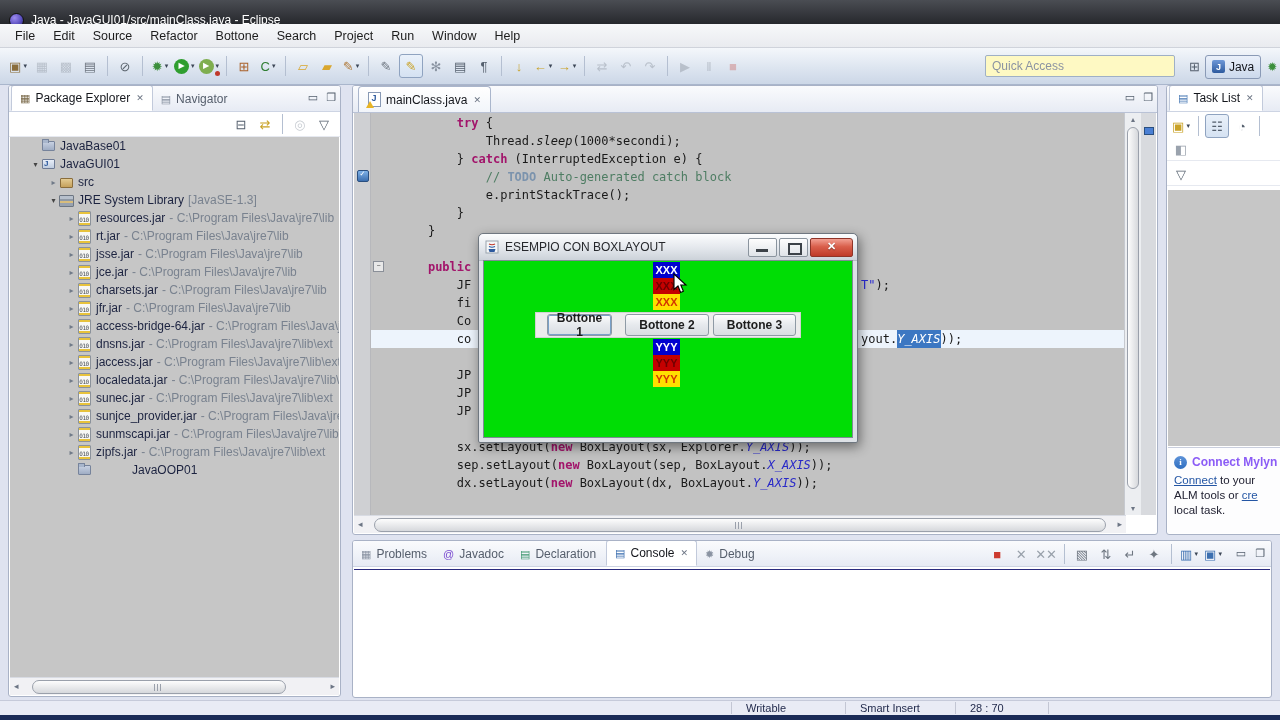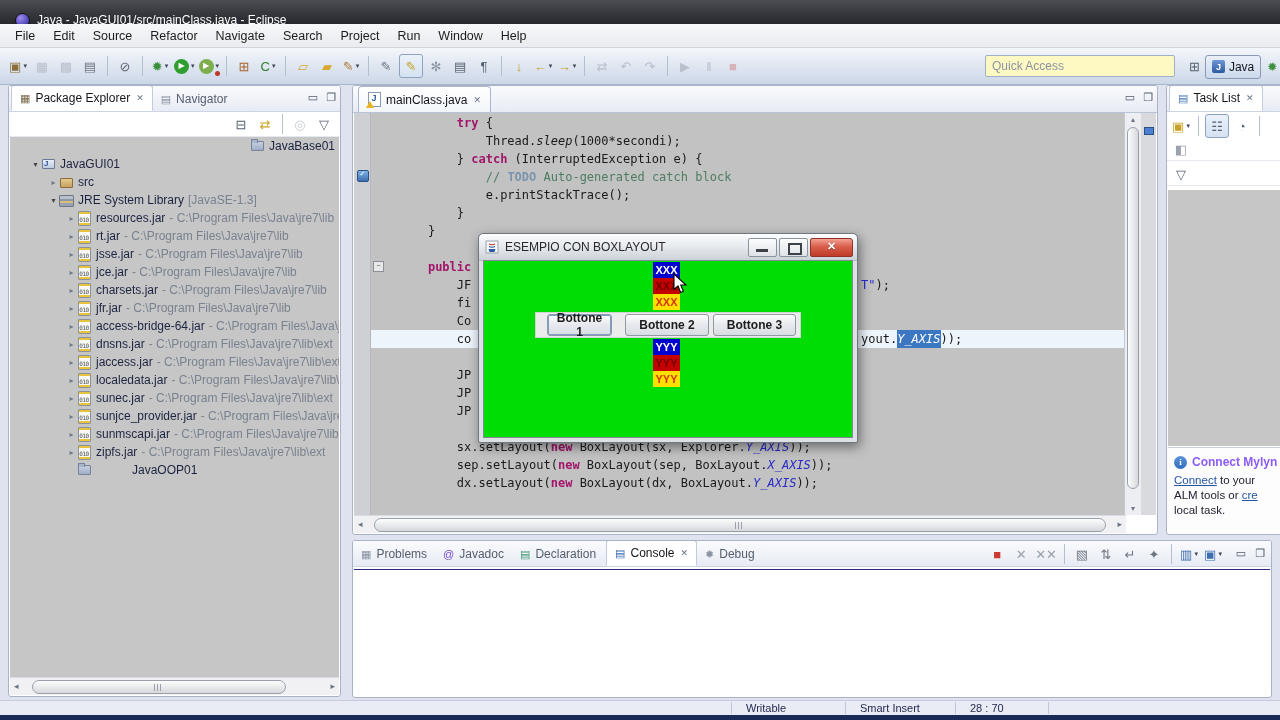--- a/index.html
+++ b/index.html
@@ -2,21 +2,21 @@
 <html><head>
 <meta charset="utf-8">
 <style>
   html,body{margin:0;padding:0;background:#222;}
   .screen{position:relative;width:1280px;height:720px;overflow:hidden;
     background:#dfe3f0;font-family:"Liberation Sans",sans-serif;
     -webkit-font-smoothing:antialiased;}
   
   .titlebar{position:absolute;left:0;top:0;width:1280px;height:40px;
     background:linear-gradient(#4a4d53,#26282d 60%,#101114);color:#fff;
-    display:flex;align-items:center;padding-left:15px;box-sizing:border-box;font-size:12px;}
+    display:flex;align-items:center;padding-left:9px;box-sizing:border-box;font-size:12px;}
   .app-icon{width:13px;height:13px;border-radius:50%;
     background:radial-gradient(circle at 35% 30%,#9d8bf0,#5a4fbf 55%,#23245e);
     border:1px solid #111;margin-right:7px;flex:none;}
   .menubar{position:absolute;left:0;top:24px;width:1280px;height:24px;
     background:linear-gradient(#f7f8fa,#e9ebef);border-bottom:1px solid #cfd3db;
     display:flex;align-items:center;padding-left:6px;box-sizing:border-box;}
   .menu-item{padding:3px 9px;font-size:12.5px;color:#1c1c1c;border-radius:2px;}
   .toolbar{position:absolute;left:0;top:48px;width:1280px;height:37px;
     background:linear-gradient(#f4f7fb,#dde5f0 55%,#ccd7e7);
     border-bottom:1px solid #a9b6cc;display:flex;align-items:center;
@@ -212,21 +212,21 @@
   <div class="titlebar">
     <span class="app-icon"></span>
     <span>Java - JavaGUI01/src/mainClass.java - Eclipse</span>
   </div>
 
   <div class="menubar" id="menubar">
       <span class="menu-item">File</span>
       <span class="menu-item">Edit</span>
       <span class="menu-item">Source</span>
       <span class="menu-item">Refactor</span>
-      <span class="menu-item">Navigate</span>
+      <span class="menu-item">Bottone</span>
       <span class="menu-item">Search</span>
       <span class="menu-item">Project</span>
       <span class="menu-item">Run</span>
       <span class="menu-item">Window</span>
       <span class="menu-item">Help</span>
     </div>
 
   <div class="toolbar" id="main-toolbar">
       <span class="tb-btn">
         <span class="tb-glyph" style="color: rgb(138, 109, 59);">▣</span>
@@ -366,21 +366,21 @@
         </span>
         <span class="tb-sep"></span>
         <span class="tb-btn dis">
           <span class="tb-glyph" style="color: rgb(154, 162, 173);">◎</span>
         </span>
         <span class="tb-btn">
           <span class="tb-glyph" style="color: rgb(85, 96, 110);">▽</span>
         </span>
       </div>
     <div id="tree">
-        <div class="tree-row" style="padding-left: 20px; justify-content: flex-end;">
+        <div class="tree-row" style="padding-left: 20px;">
           <span class="exp"></span>
           <span class="ti ti-folder"></span>
           <span class="t-label">JavaBase01</span>
         </div>
         <div class="tree-row" style="padding-left: 20px;">
           <span class="exp">▾</span>
           <span class="ti ti-folder-open"></span>
           <span class="t-label">JavaGUI01</span>
         </div>
         <div class="tree-row" style="padding-left: 38px;">

